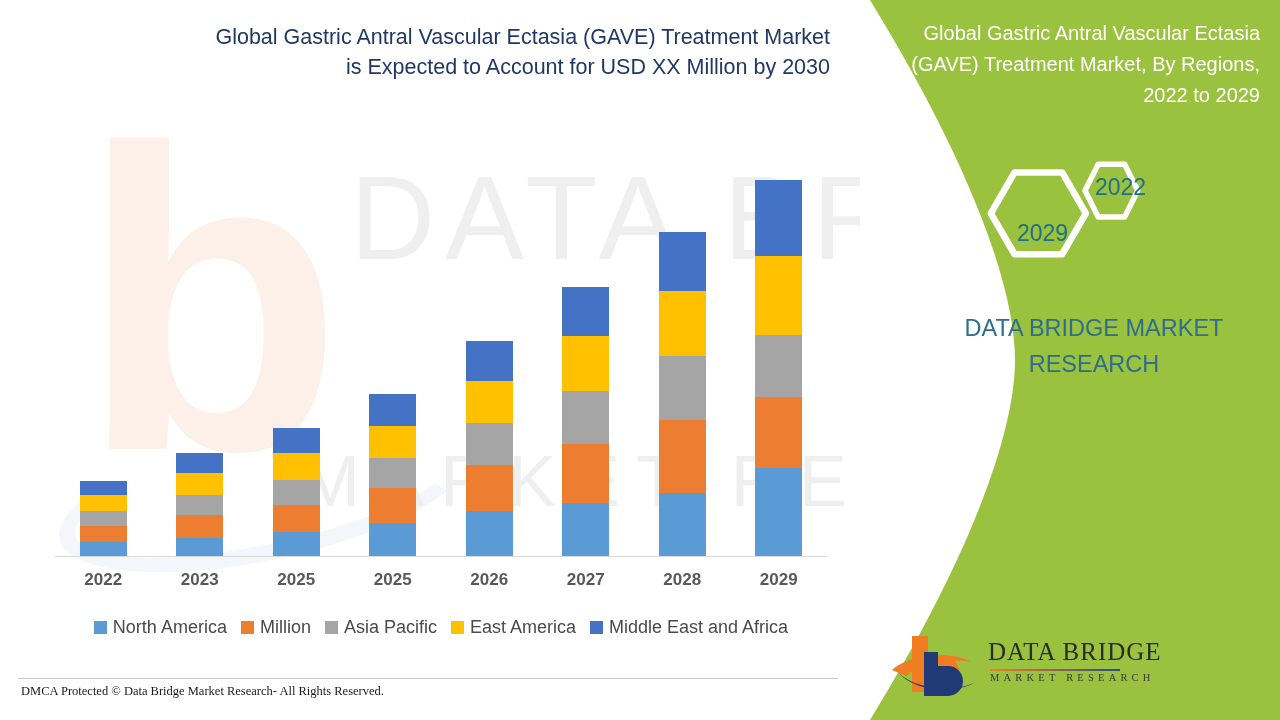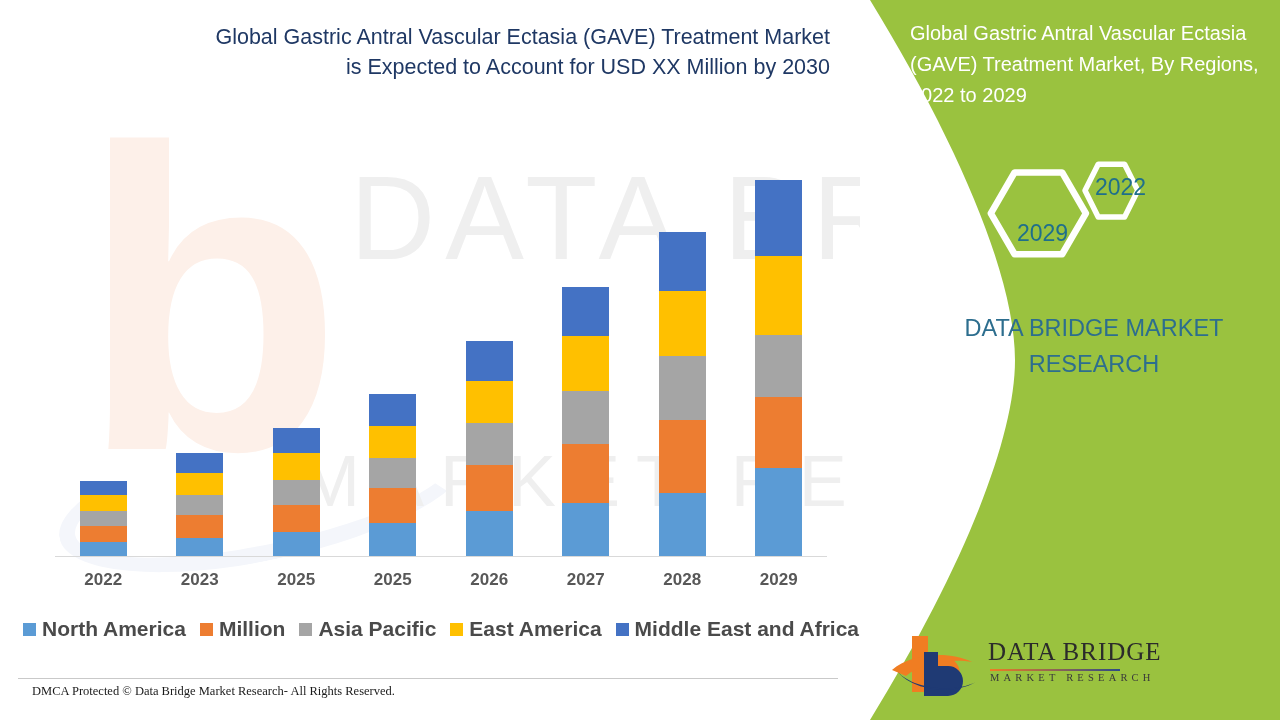--- a/index.html
+++ b/index.html
@@ -91,42 +91,42 @@
   }
 
   
   .legend {
     position: absolute; left: 55px; top: 617px; width: 772px;
     display: flex; justify-content: center; align-items: center; gap: 14px;
     z-index: 3;
   }
   .legend-item { display: flex; align-items: center; gap: 6px; }
   .legend-swatch { width: 13px; height: 13px; display: inline-block; }
-  .legend-label { font-size: 21px; font-weight: 700; color: #4a4a4a; white-space: nowrap; }
+  .legend-label { font-size: 18px; font-weight: 400; color: #4a4a4a; white-space: nowrap; }
 
   
   .footer-rule {
     position: absolute; left: 18px; top: 678px; width: 820px; height: 1px;
     background: #c9c9c9; z-index: 3;
   }
   .footer-left {
-    position: absolute; left: 32px; top: 684px;
+    position: absolute; left: 21px; top: 684px;
     font-family: "Liberation Serif", serif;
     font-size: 12.5px; color: #1a1a1a; z-index: 3; white-space: nowrap;
   }
   .footer-right {
     position: absolute; left: 460px; top: 686px;
     font-family: "Liberation Serif", serif;
     font-size: 11.5px; color: #1a1a1a; z-index: 3; white-space: nowrap;
   }
 
   
   .rp-title {
     position: absolute; right: 20px; top: 18px; width: 350px;
-    color: #ffffff;
+    text-align: right; color: #ffffff;
     font-size: 20px; line-height: 31px; font-weight: 400; z-index: 4;
   }
   .hexes { position: absolute; left: 975px; top: 142px; width: 210px; height: 140px; z-index: 4; }
   .hexes svg { display:block; }
   .hex-label {
     position: absolute; color: #1f6f8b; font-size: 23px; font-weight: 400;
   }
   .hex-2022 { left: 120px; top: 32px; }
   .hex-2029 { left: 42px; top: 78px; }
 

